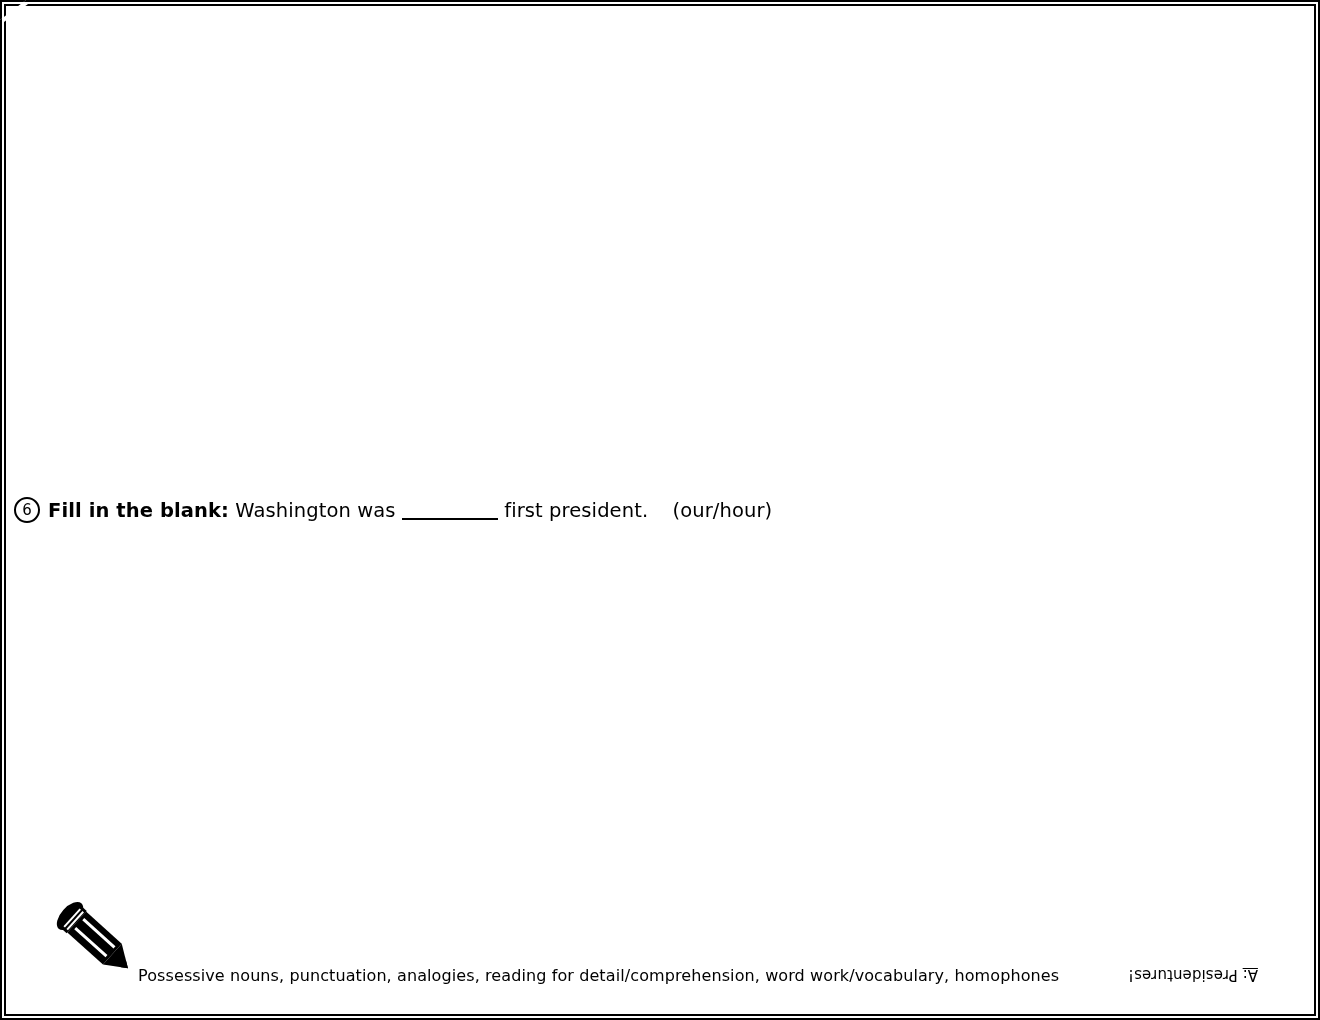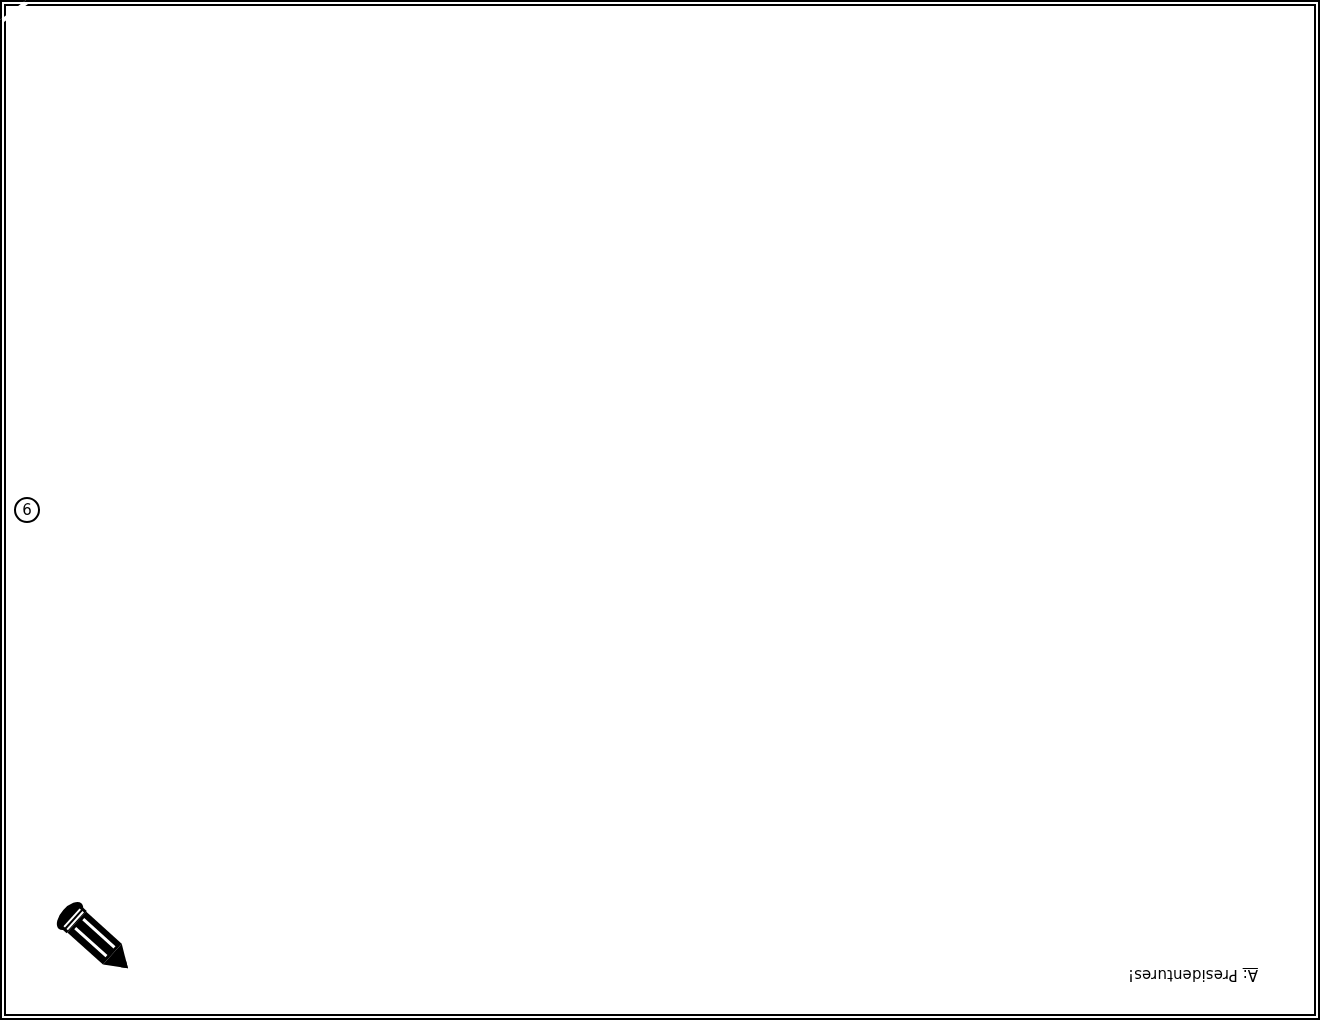--- a/index.html
+++ b/index.html
@@ -525,34 +525,42 @@
       <span style="font-size:20px">☆</span>
       <span>Would you like to be the president or leader of your country someday? On the back of this paper, write a paragraph explaining why you would or would not want this position.</span>
     </div>
   </div>
 
   <div id="box6">
     <div class="shape"></div>
     <div class="shape2"></div>
     <div class="inner">
       <div class="cnum hand">6</div>
+      <div class="t hand">
+        <span class="bold">Fill in the blank:</span>
+        <span>Washington was</span>
+        <span class="blank" style="width:96px"></span>
+        <span>first president.</span>
+        <span style="margin-left:18px">(our/hour)</span>
+      </div>
     </div>
   </div>
 
   <svg id="pencil" viewBox="0 0 130 90">
     <g transform="rotate(42 46 26)">
       <ellipse cx="46" cy="26" rx="9" ry="17" fill="#000"></ellipse>
       <rect x="46" y="11" width="9" height="30" fill="#000"></rect>
       <rect x="48" y="14" width="2" height="24" fill="#fff"></rect>
       <rect x="52" y="14" width="2" height="24" fill="#fff"></rect>
       <rect x="55" y="12" width="48" height="28" fill="#000"></rect>
       <rect x="58" y="18" width="42" height="3" fill="#fff"></rect>
       <rect x="58" y="30" width="42" height="3" fill="#fff"></rect>
       <polygon points="103,12 124,26 103,40" fill="#000"></polygon>
       <polygon points="118,22 124,26 118,30" fill="#000"></polygon>
     </g>
   </svg>
 
+  <div id="footer" class="hand">Possessive nouns, punctuation, analogies, reading for detail/comprehension, word work/vocabulary, homophones</div>
   <div id="answer" class="hand">
     <u>A:</u><span> Presidentures!</span>
   </div>
 
 </div>
 
 </body></html>

